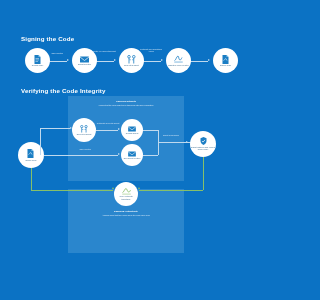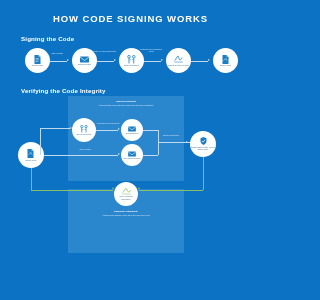--- a/index.html
+++ b/index.html
@@ -70,21 +70,20 @@
     border-left: 1.4px solid transparent;
     border-right: 1.4px solid transparent;
     border-bottom: 2.2px solid #86c06a;
   }
 </style>
 </head>
 <body>
 
 <div id="canvas">
 
-  <div class="title">HOW CODE SIGNING WORKS</div>
 
   <div class="section-label" style="top:35px; left:21px;">Signing the Code</div>
 
   <div class="conn h" style="top:60.5px; left:48px; width:19px;"></div>
   <div class="arrow" style="top:59.1px; left:67px;"></div>
   <div class="conn h" style="top:60.5px; left:94px; width:20px;"></div>
   <div class="arrow" style="top:59.1px; left:114px;"></div>
   <div class="conn h" style="top:60.5px; left:141px; width:20px;"></div>
   <div class="arrow" style="top:59.1px; left:161px;"></div>
   <div class="conn h" style="top:60.5px; left:188px; width:20px;"></div>

